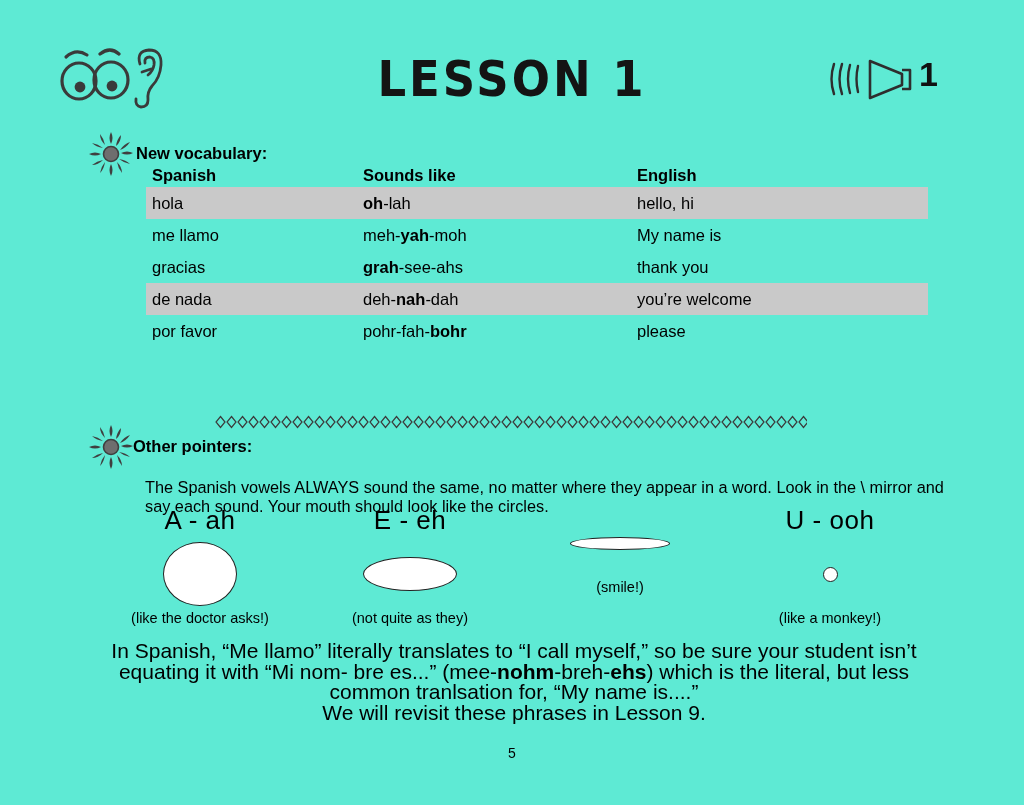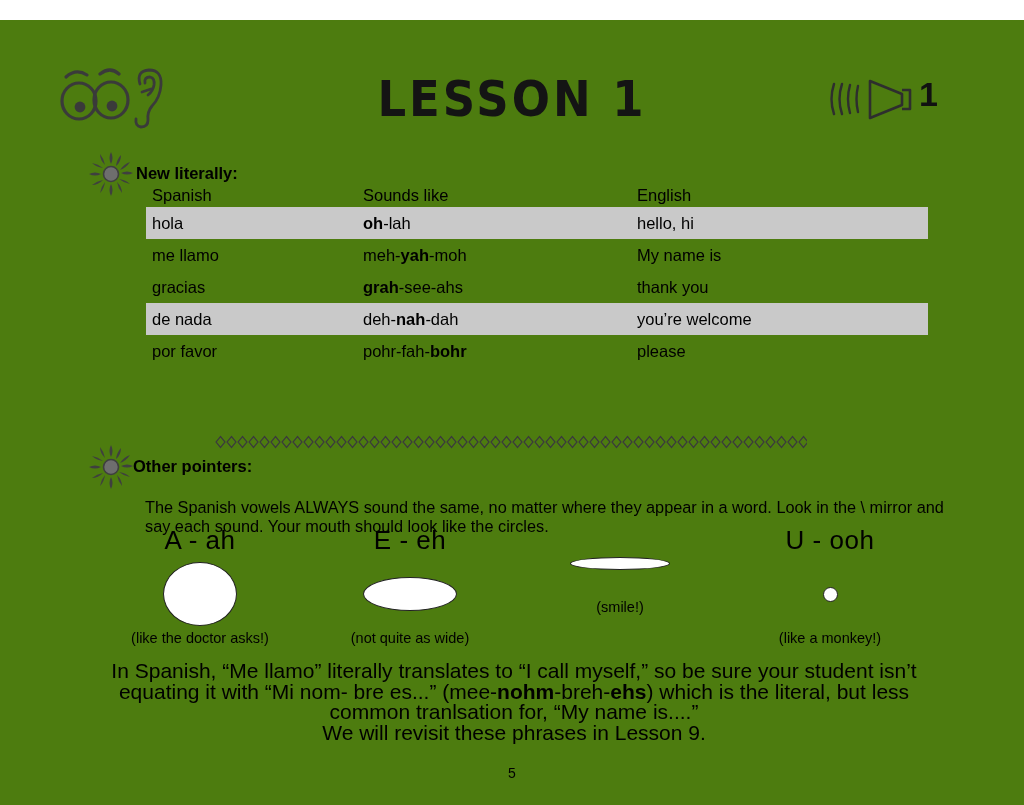--- a/index.html
+++ b/index.html
@@ -11,22 +11,21 @@
     width: 1024px;
     height: 805px;
     position: relative;
     font-family: "Liberation Sans", sans-serif;
     color: #000000;
     overflow: hidden;
   }
   .page {
     position: absolute;
     inset: 0;
-    background: #4d7c0f;
-    margin-top: 20px;
+    background: #5eead4;
   }
 
   
   .eyes-ear-icon {
     position: absolute;
     left: 56px;
     top: 44px;
     width: 116px;
     height: 70px;
   }
@@ -93,21 +92,21 @@
   .vrow.shaded { background: #c9c9c9; }
   .vrow.header { height: 24px; }
   .vcell {
     font-size: 16.5px;
     line-height: 1;
     white-space: nowrap;
   }
   .vcell.c1 { position: absolute; left: 6px; }
   .vcell.c2 { position: absolute; left: 217px; }
   .vcell.c3 { position: absolute; left: 491px; text-align: right; }
-  .vrow.header .vcell { font-weight: normal; }
+  .vrow.header .vcell { font-weight: bold; }
   .vcell b { font-weight: bold; }
 
   
   .diamond-divider {
     position: absolute;
     left: 215px;
     top: 415px;
     width: 592px;
     height: 14px;
   }
@@ -240,21 +239,21 @@
         <path d="M12 42 q1-6 5-11 q-1 7-5 11Z"></path>
         <path d="M4 34 q5-4 11-5 q-5 5-11 5Z"></path>
         <path d="M1 23 q6-3 12 0 q-6 3-12 0Z"></path>
         <path d="M4 12 q6 1 11 5 q-7-1-11-5Z"></path>
         <path d="M12 3 q4 5 5 11 q-5-5-5-11Z"></path>
       </g>
       <circle cx="23" cy="23" r="7.5" fill="#6e6e6e" stroke="#3f3f3f" stroke-width="1.6"></circle>
     </svg>
   </div>
 
-  <div class="section-heading h-vocab">New literally:</div>
+  <div class="section-heading h-vocab">New vocabulary:</div>
 
   <div class="vocab-table">
     <div class="vrow header">
       <div class="vcell c1">Spanish</div>
       <div class="vcell c2">Sounds like</div>
       <div class="vcell c3">English</div>
     </div>
 
     <div class="vrow shaded">
       <div class="vcell c1">hola</div>
@@ -328,21 +327,21 @@
       <div class="vowel-shape-box">
         <div class="vowel-shape" style="width:72px;height:62px;"></div>
       </div>
       <div class="vowel-caption">(like the doctor asks!)</div>
     </div>
     <div class="vowel">
       <div class="vowel-label">E - eh</div>
       <div class="vowel-shape-box">
         <div class="vowel-shape" style="width:92px;height:32px;"></div>
       </div>
-      <div class="vowel-caption">(not quite as wide)</div>
+      <div class="vowel-caption">(not quite as they)</div>
     </div>
     <div class="vowel">
       <div class="vowel-shape-box">
         <div class="vowel-shape" style="width:98px;height:11px;"></div>
       </div>
       <div class="vowel-caption">(smile!)</div>
     </div>
     <div class="vowel">
       <div class="vowel-label">U - ooh</div>
       <div class="vowel-shape-box">

